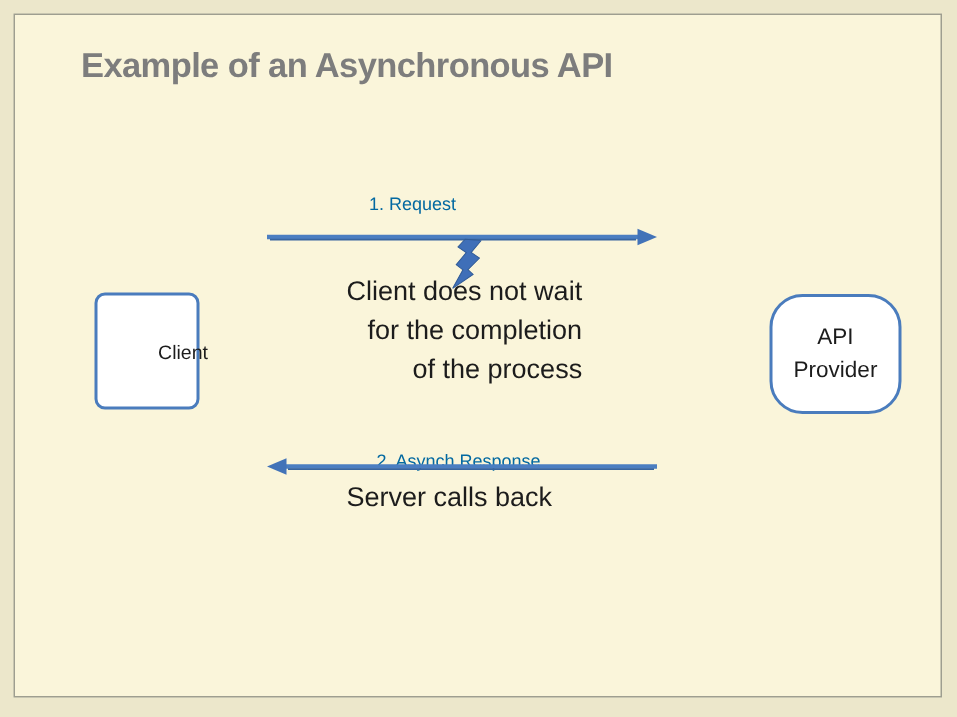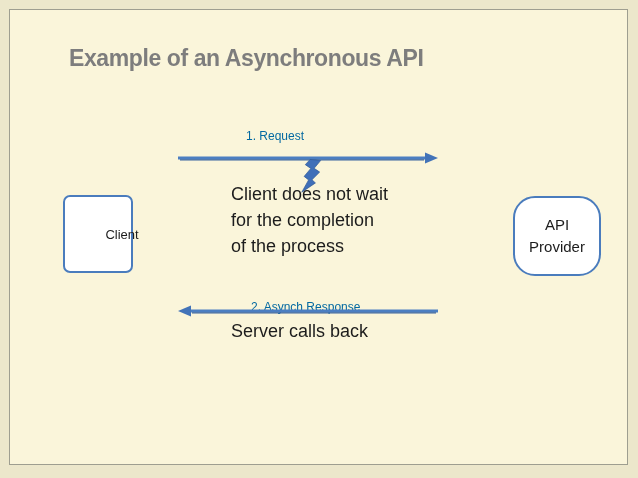--- a/index.html
+++ b/index.html
@@ -24,21 +24,21 @@
     top: 9px;
     width: 617px;
     height: 454px;
     background: #faf5da;
     border: 1px solid #9e9e90;
   }
   .title {
     position: absolute;
     left: 54px;
     top: 30px;
-    margin: 15px;
+    margin: 0;
     font-size: 23px;
     font-weight: bold;
     letter-spacing: -0.4px;
     color: #7d7d7d;
     white-space: nowrap;
     text-align: right;
   }
   .label {
     position: absolute;
     font-size: 12px;
@@ -47,21 +47,21 @@
   }
   .req-label  { left: 246px; top: 129px; }
   .resp-label { left: 251px; top: 300px; }
   .note {
     position: absolute;
     font-size: 18px;
     line-height: 26px;
     color: #1c1c1c;
     white-space: pre-line;
   }
-  .req-note  { left: 231px; top: 181px; }
+  .req-note  { left: 231px; top: 181px; text-align: right; }
   .resp-note { left: 231px; top: 318px; text-align: center; }
   .arrow {
     position: absolute;
     overflow: visible;
   }
   .req-arrow  { left: 176px; top: 150px; }
   .resp-arrow { left: 176px; top: 303px; }
   .bolt {
     position: absolute;
     left: 297px;

